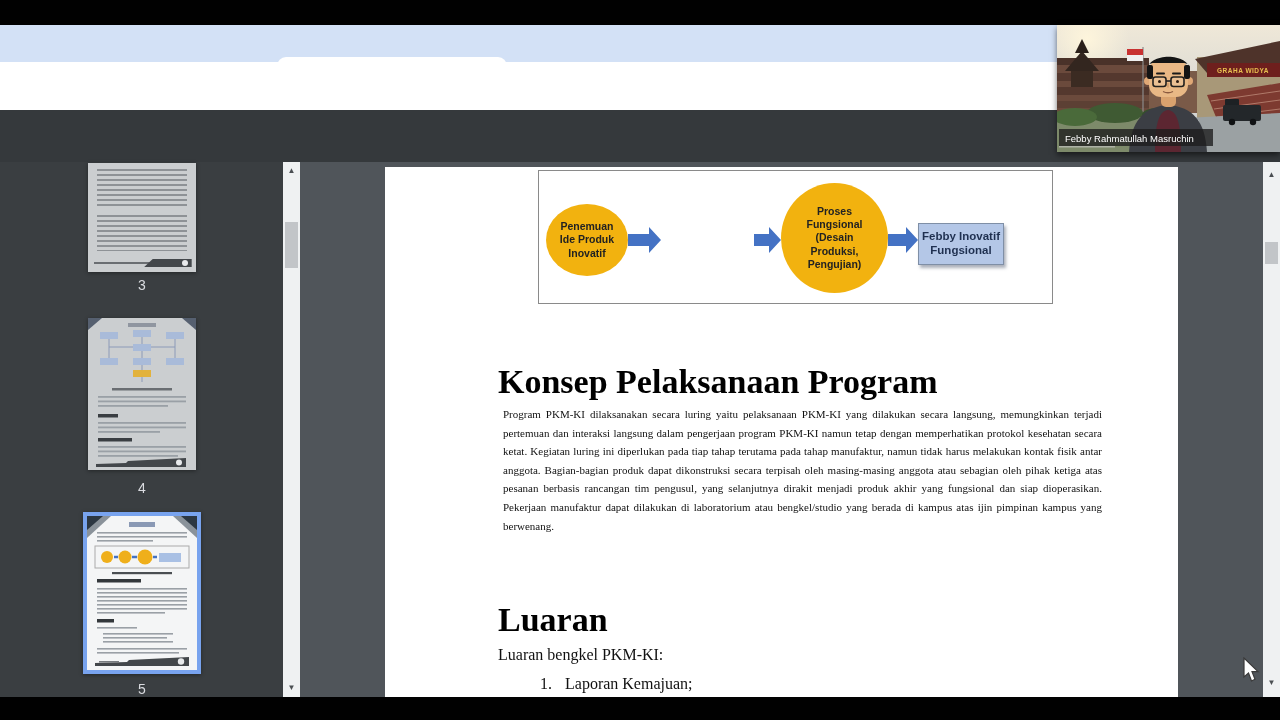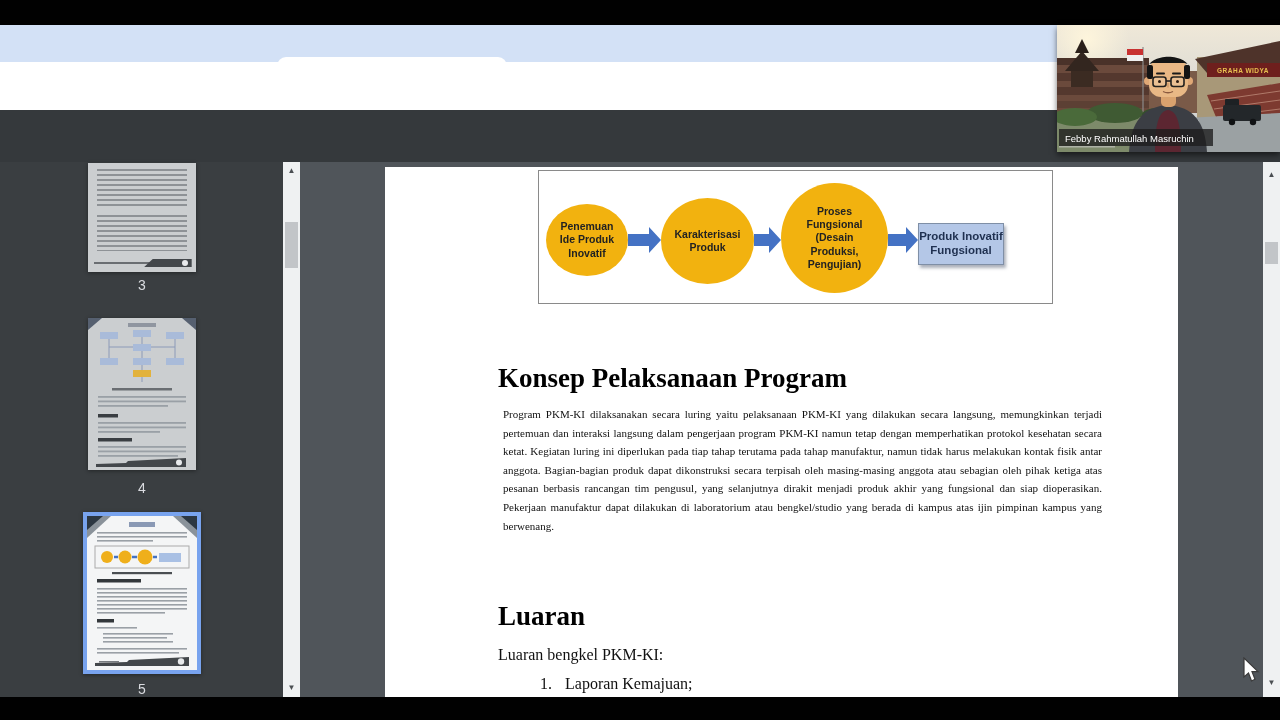--- a/index.html
+++ b/index.html
@@ -82,21 +82,21 @@
              display:flex; align-items:center; justify-content:center; text-align:center;
              font-size:10.5px; font-weight:600; color:#222; line-height:1.25; white-space:pre-line; }
   .resultbox { position:absolute; left:379px; top:52px; width:86px; height:42px; background:#B4C7E7;
                border:1px solid #7F8FA6; box-shadow:2px 3px 3px rgba(90,100,120,.5);
                display:flex; align-items:center; justify-content:center; text-align:center;
                font-size:11.5px; font-weight:600; color:#1F3050; line-height:1.2; white-space:pre-line; }
   .caption { left:113px; top:148px; width:599px; text-align:center;
              font-family:"Liberation Serif", serif; font-weight:bold; font-size:16px; color:#000; }
 
   
-  .h1 { font-family:"Liberation Serif", serif; font-weight:bold; font-size:27px; color:#000; }
+  .h1 { font-family:"Liberation Serif", serif; font-weight:bold; font-size:34px; color:#000; }
   .bodytext { left:118px; top:238px; width:599px; font-family:"Liberation Serif", serif;
               font-size:11px; line-height:18.6px; text-align:justify; color:#111; }
   .introline { left:113px; top:479px; font-family:"Liberation Serif", serif; font-size:16px; color:#111; }
   .listnum { left:155px; top:508px; font-family:"Liberation Serif", serif; font-size:16px; color:#111; }
   .listtext { left:180px; top:508px; font-family:"Liberation Serif", serif; font-size:16px; color:#111; }
 
   
   .webcam { left:1057px; top:25px; width:223px; height:127px; z-index:50;
             box-shadow:0 3px 6px rgba(0,0,0,.55); overflow:hidden; }
   .cursor { left:1242px; top:657px; z-index:60; }
@@ -324,28 +324,26 @@
 
       <div class="abs figbox">
         <svg class="abs" style="left:0; top:0;" width="515" height="134" viewBox="0 0 515 134">
           <polygon points="89,63 110,63 110,56 122,69 110,82 110,75 89,75" fill="#4472C4"></polygon>
           <polygon points="215,63 230,63 230,56 242,69 230,82 230,75 215,75" fill="#4472C4"></polygon>
           <polygon points="349,63 367,63 367,56 379,69 367,82 367,75 349,75" fill="#4472C4"></polygon>
         </svg>
         <div class="fignode" style="left:7px; top:33px; width:82px; height:72px;">Penemuan
 Ide Produk
 Inovatif</div>
-        <div class="fignode" style="left:122px; top:27px; width:93px; height:86px;">Karakterisasi
-Produk</div>
         <div class="fignode" style="left:242px; top:12px; width:107px; height:110px;">Proses
 Fungsional
 (Desain
 Produksi,
 Pengujian)</div>
-        <div class="resultbox">Produk Inovatif
+        <div class="resultbox">Febby Inovatif
 Fungsional</div>
       </div>
 
       <div class="abs h1" style="left:113px; top:196px;">Konsep Pelaksanaan Program</div>
       <div class="abs bodytext">Program PKM-KI dilaksanakan secara luring yaitu pelaksanaan PKM-KI yang dilakukan secara langsung, memungkinkan terjadi pertemuan dan interaksi langsung dalam pengerjaan program PKM-KI namun tetap dengan memperhatikan protokol kesehatan secara ketat. Kegiatan luring ini diperlukan pada tiap tahap terutama pada tahap manufaktur, namun tidak harus melakukan kontak fisik antar anggota. Bagian-bagian produk dapat dikonstruksi secara terpisah oleh masing-masing anggota atau sebagian oleh pihak ketiga atas pesanan berbasis rancangan tim pengusul, yang selanjutnya dirakit menjadi produk akhir yang fungsional dan siap dioperasikan. Pekerjaan manufaktur dapat dilakukan di laboratorium atau bengkel/studio yang berada di kampus atas ijin pimpinan kampus yang berwenang.</div>
 
       <div class="abs h1" style="left:113px; top:434px;">Luaran</div>
       <div class="abs introline">Luaran bengkel PKM-KI:</div>
       <div class="abs listnum">1.</div>
       <div class="abs listtext">Laporan Kemajuan;</div>

